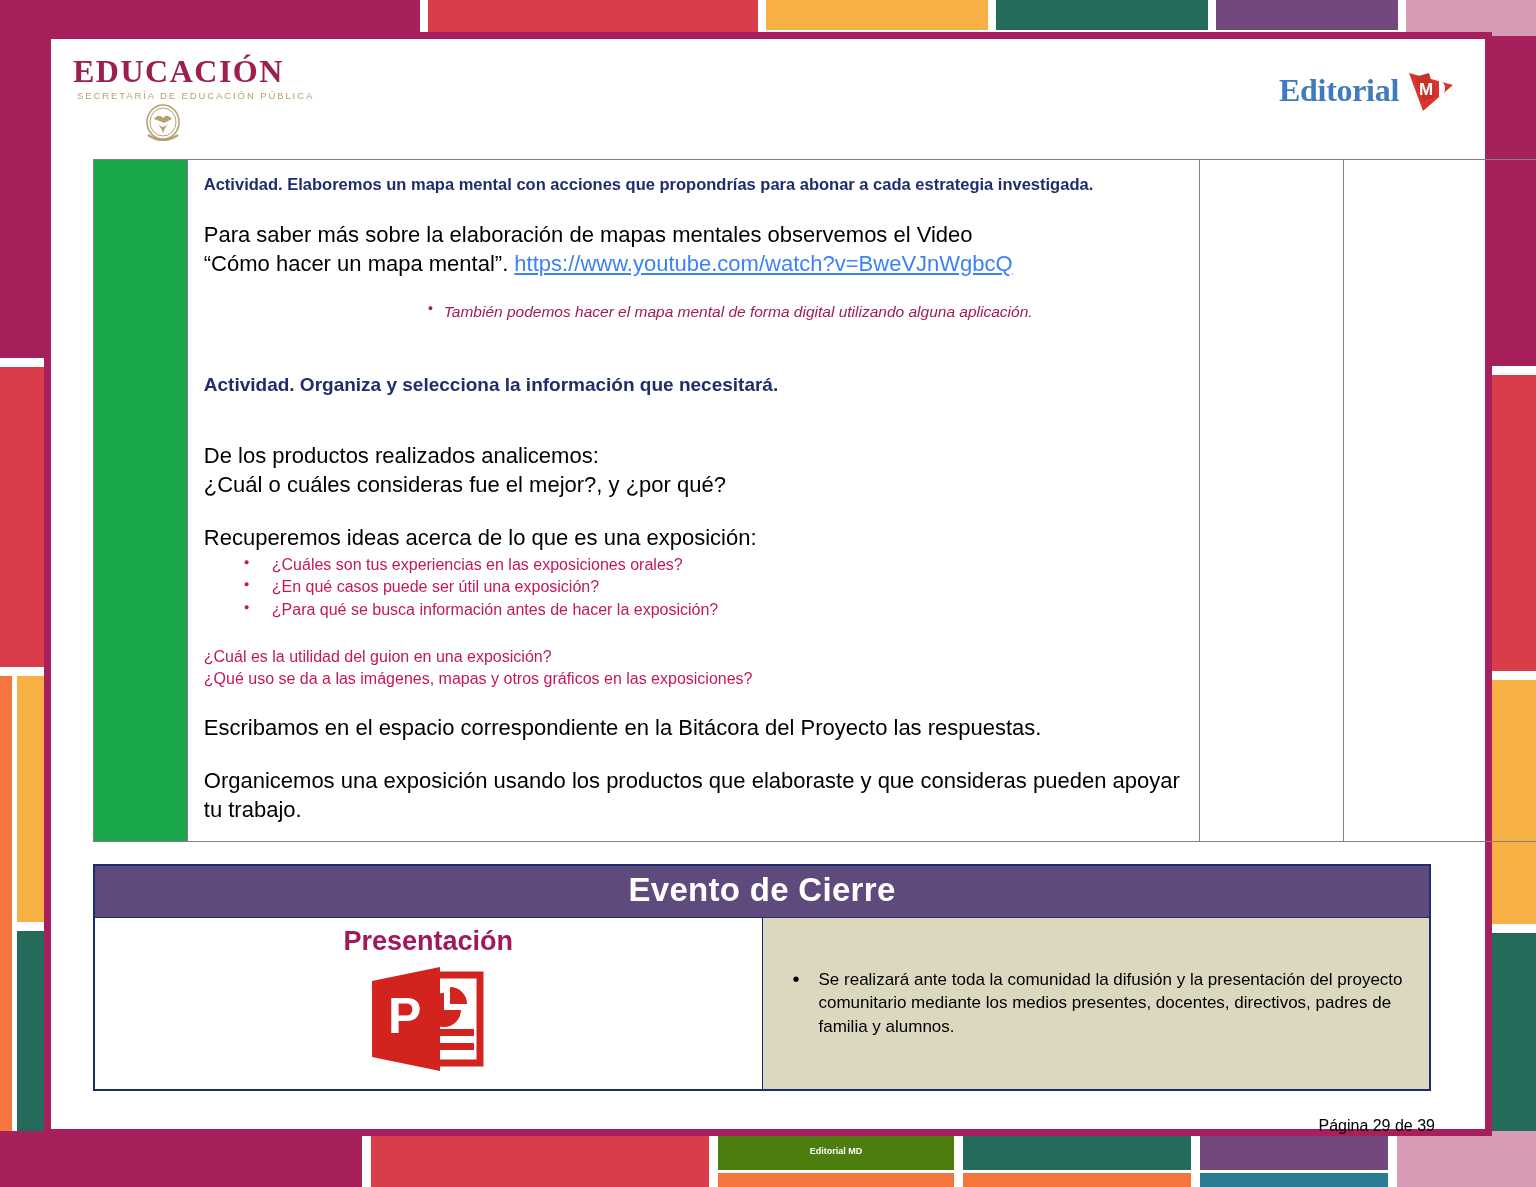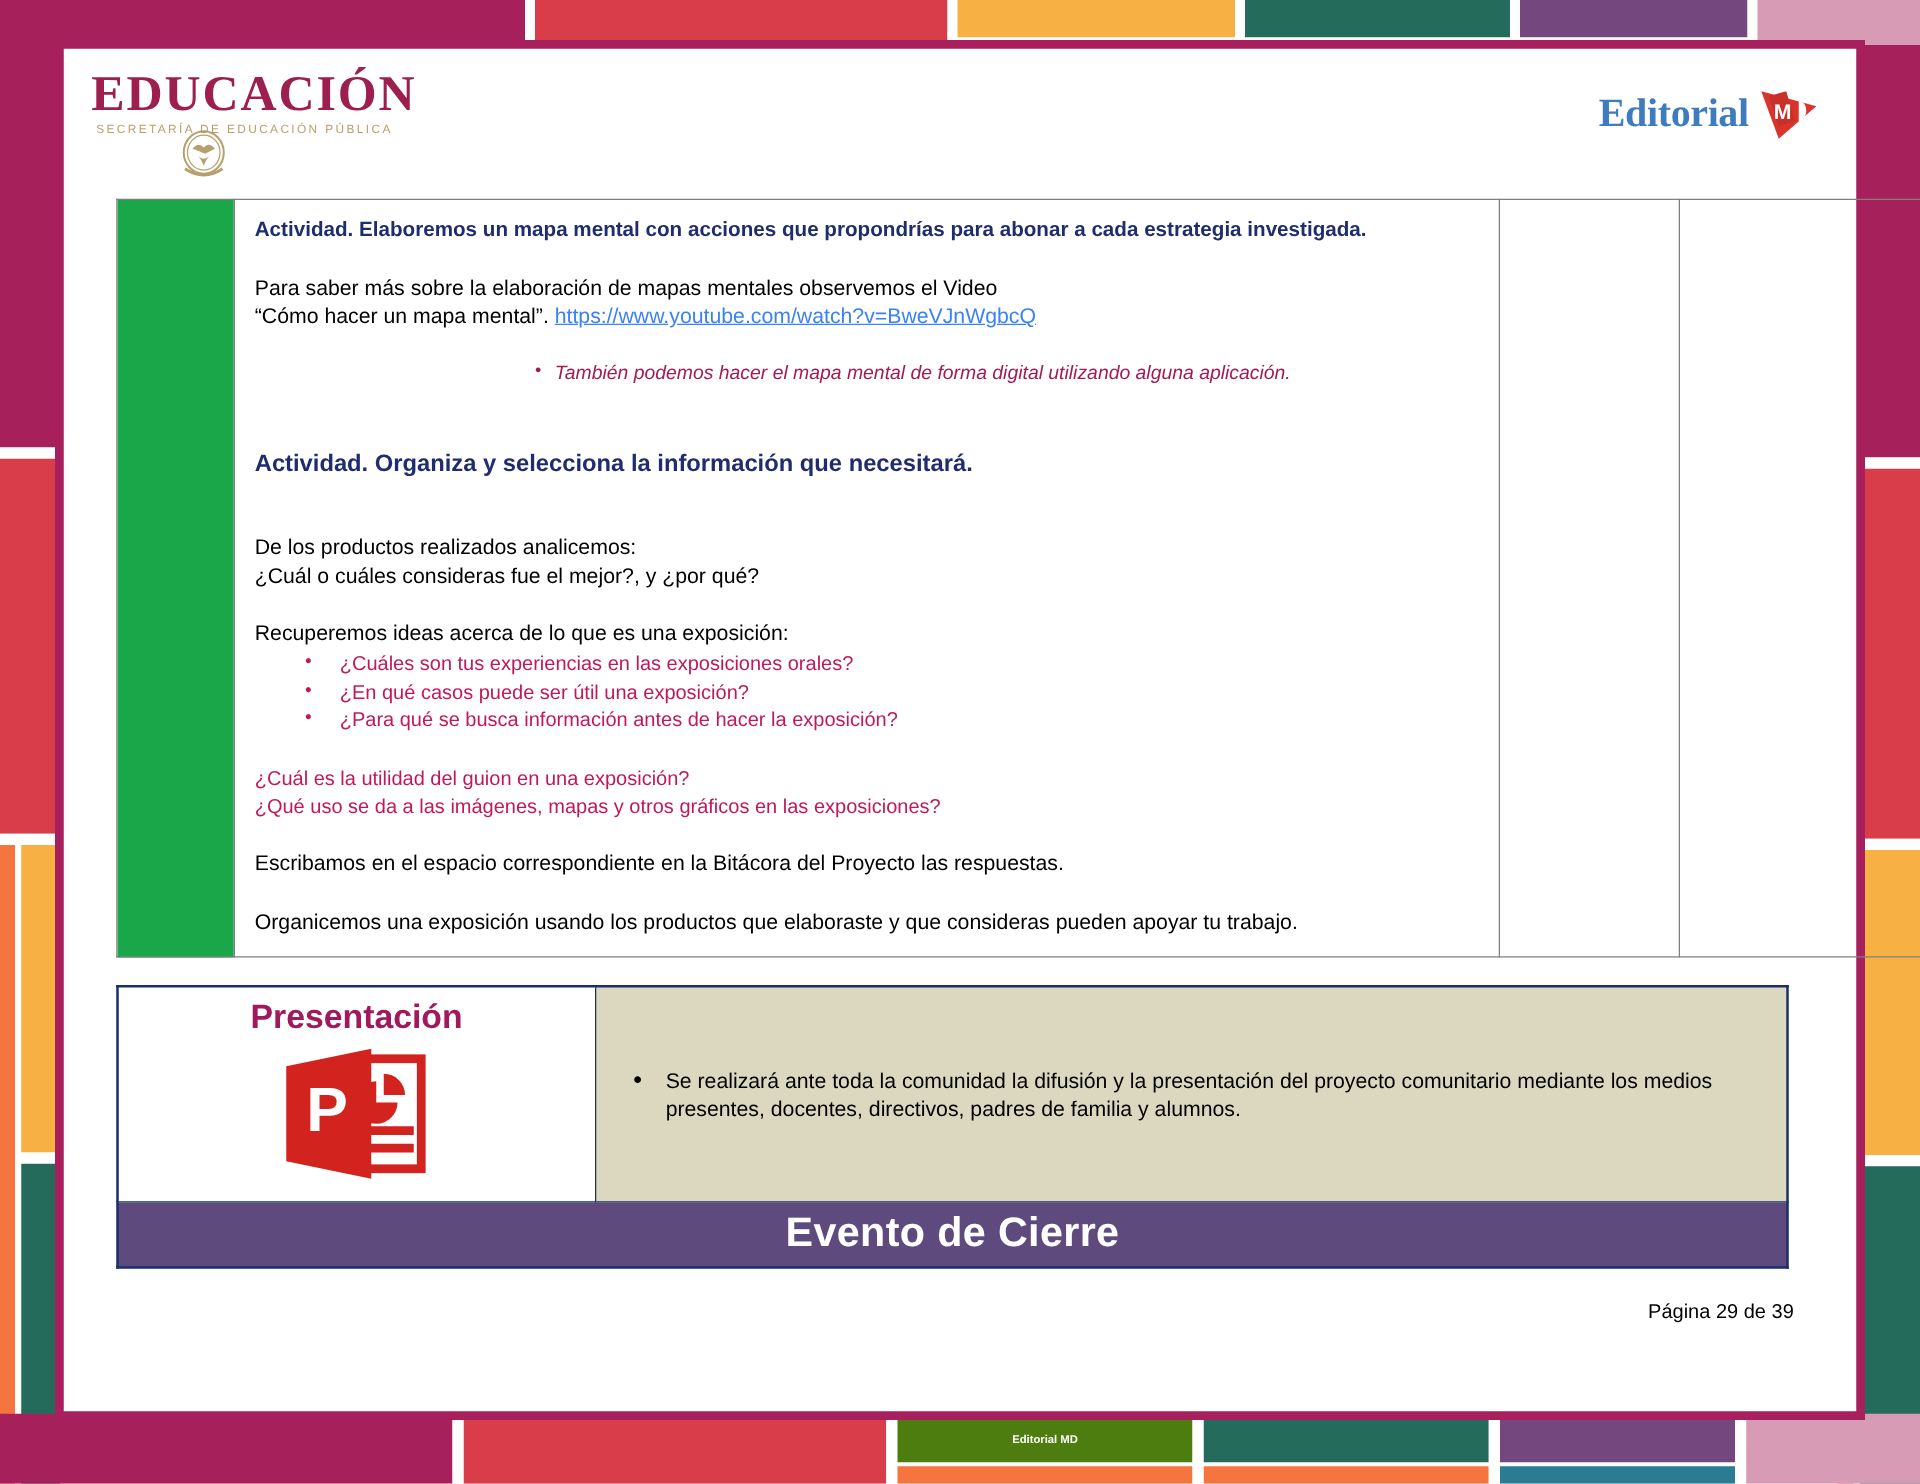--- a/index.html
+++ b/index.html
@@ -36,21 +36,21 @@
   .page {
     width:100%; height:100%; background:#ffffff; position:relative;
     padding:0;
   }
 
   
   .hdr { position:relative; height:120px; }
   .sep-logo { position:absolute; left:22px; top:16px; }
   .edu-word {
     font-family:"Liberation Serif", serif;
-    font-size:40px; font-weight:bold; color:#9D1F50;
+    font-size:32px; font-weight:bold; color:#9D1F50;
     letter-spacing:1.5px; line-height:1;
   }
   .edu-sub {
     font-family:"Liberation Sans", sans-serif;
     font-size:9.5px; color:#B9A06A; letter-spacing:1.9px;
     margin-top:3px; margin-left:4px;
   }
   .eagle {
     position:absolute; left:86px; top:62px;
     width:52px; height:46px;
@@ -82,21 +82,21 @@
   .c-e2    { width:190px; }
 
   .h-blue {
     color:#1F2D6E; font-weight:bold; font-size:16.5px; line-height:1.32;
     margin:0 0 0 0;
   }
   .h-blue2 {
     color:#1F2D6E; font-weight:bold; font-size:19px; line-height:1.3;
   }
   p.body {
-    font-size:17px; color:#000; line-height:1.32; margin:0;
+    font-size:22px; color:#000; line-height:1.32; margin:0;
   }
   .gap-m { height:24px; }
   .gap-l { height:32px; }
   a.lnk { color:#3b82f6; text-decoration:underline; }
   .mag-italic {
     color:#A31B56; font-style:italic; font-size:15.5px;
     margin:0 0 0 240px; position:relative; line-height:1.3;
   }
   .mag-italic:before {
     content:"●"; position:absolute; left:-16px; top:1px; font-size:9px; font-style:normal;
@@ -319,43 +319,43 @@
         <td class="c-e1"></td>
         <td class="c-e2"></td>
       </tr>
     </tbody>
         </table>
 
     <div class="t2wrap">
       <table class="t2">
         <tbody>
               <tr>
+          <td class="hd-purple" colspan="2">Evento de Cierre</td>
+        </tr>
+        <tr>
           <td class="cell-pres">
             <div class="pres-title">Presentación</div>
             <div class="ppt">
               <svg width="124" height="116" viewBox="0 0 124 116" aria-hidden="true">
                 <rect x="62" y="14" width="52" height="88" fill="#ffffff" stroke="#D2231F" stroke-width="7"></rect>
                 <rect x="70" y="68" width="38" height="7" fill="#D2231F"></rect>
                 <rect x="70" y="82" width="38" height="7" fill="#D2231F"></rect>
                 <path d="M78 32 a17 17 0 1 0 17 17 h-17 Z" fill="#D2231F"></path>
                 <path d="M84 26 a17 17 0 0 1 17 17 h-17 Z" fill="#D2231F"></path>
                 <path d="M6 20 L74 6 L74 110 L6 96 Z" fill="#D2231F"></path>
                 <text x="22" y="72" font-family="Liberation Sans, sans-serif" font-size="50" font-weight="bold" fill="#ffffff">P</text>
               </svg>
             </div>
           </td>
           <td class="cell-beige">
             <ul class="b2">
               <li>Se realizará ante toda la comunidad la difusión y la presentación del proyecto comunitario mediante los medios presentes, docentes, directivos, padres de familia y alumnos.</li>
             </ul>
           </td>
         </tr>
-        <tr>
-          <td class="hd-purple" colspan="2">Evento de Cierre</td>
-        </tr>
       </tbody>
           </table>
     </div>
 
     <div class="pagenum">Página 29 de 39</div>
   </div>
 
 </div>
 </div>
 

